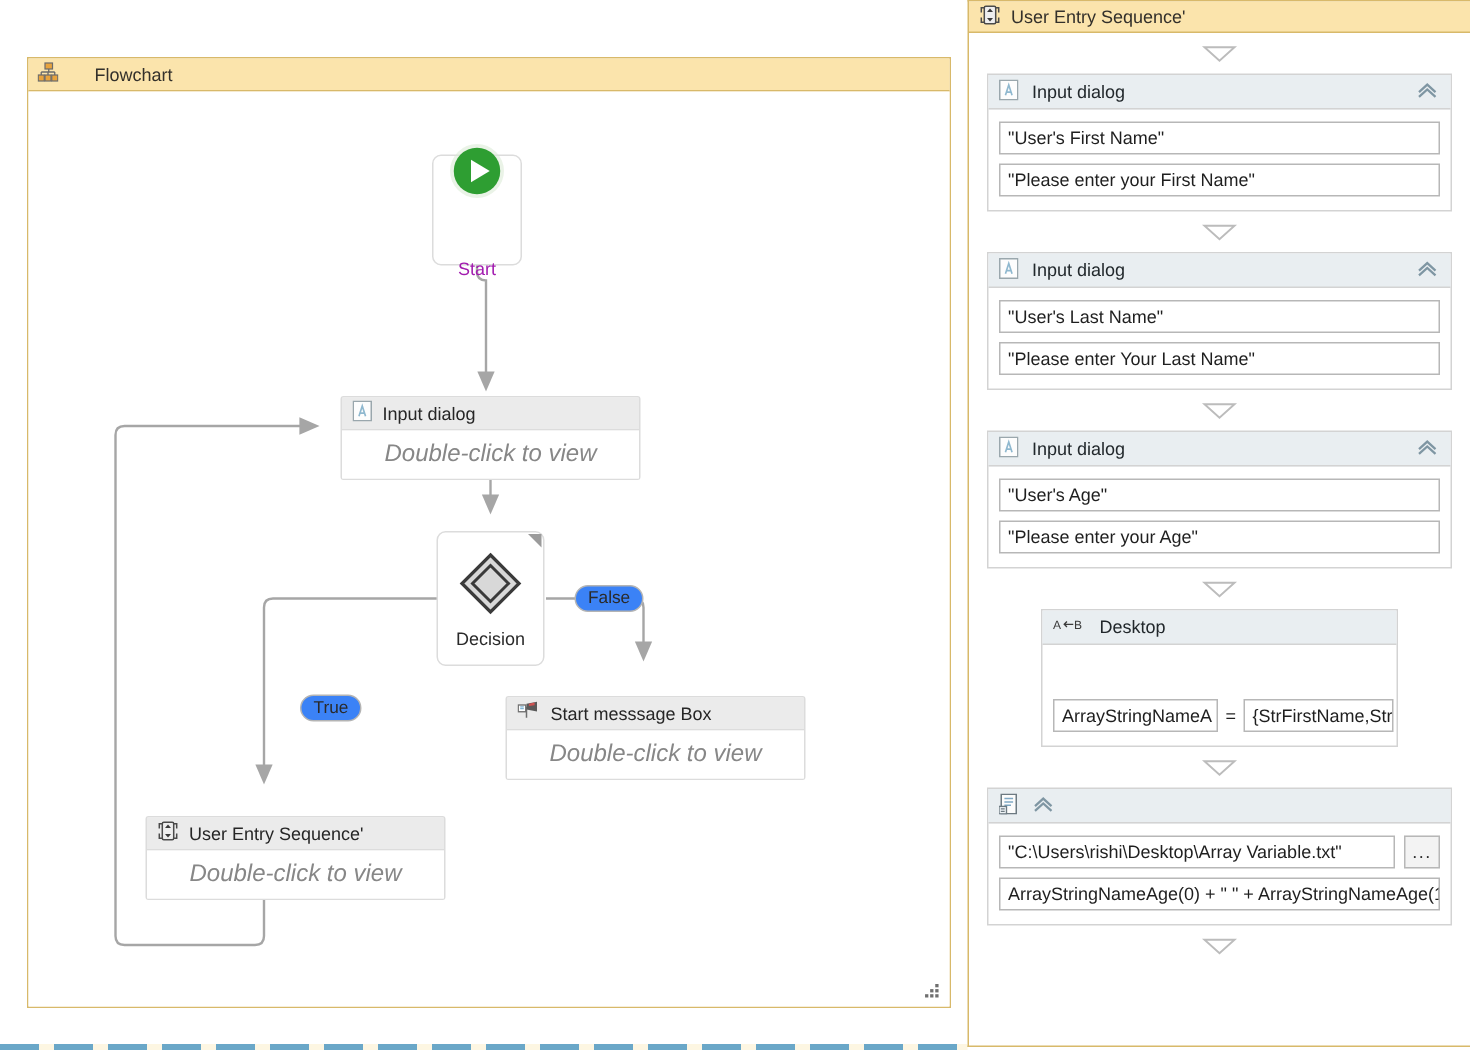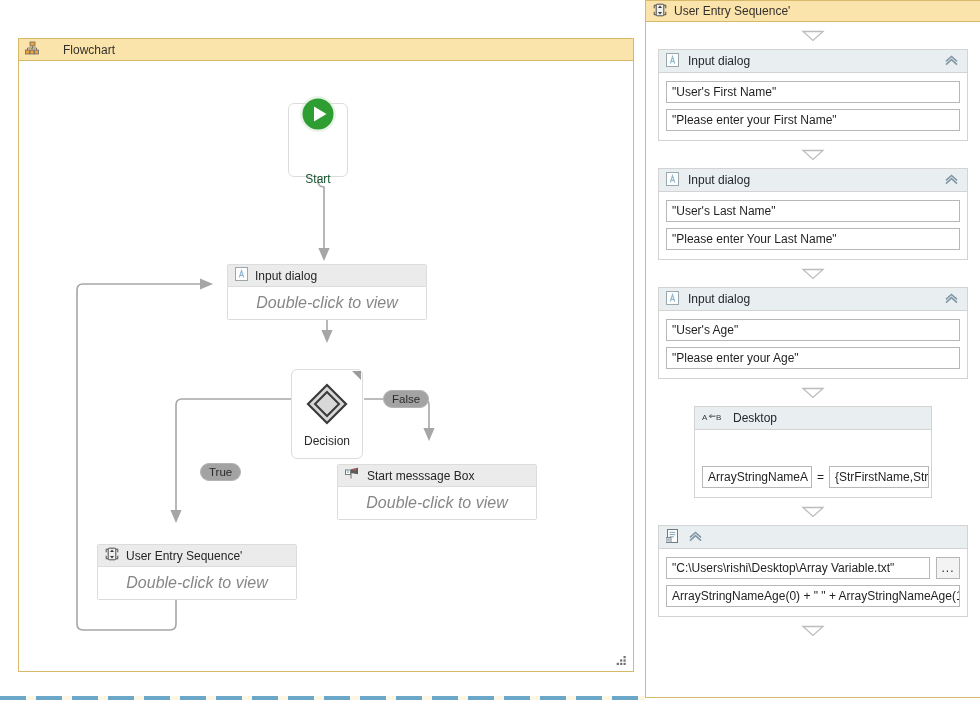--- a/index.html
+++ b/index.html
@@ -49,21 +49,21 @@
     background: #ffffff;
     border: 1px solid #dcdcdc;
     border-radius: 3px;
   }
   .fc-start {
     width: 60px; height: 74px;
     border-radius: 6px;
     display: flex; flex-direction: column; align-items: center; justify-content: center;
     gap: 3px;
   }
-  .fc-start .lbl { font-size: 12px; color:#14532d;margin-top:32px; }
+  .fc-start .lbl { font-size: 12px; color:#a21caf;margin-top:32px; }
 
   .fc-decision {
     width: 72px; height: 90px;
     border-radius: 6px;
     display: flex; flex-direction: column; align-items: center; justify-content: center;
     gap: 4px;
     position: absolute;
   }
   .fc-decision .lbl { font-size: 12px; color:#2a2a2a; }
   .dec-corner {
@@ -80,21 +80,21 @@
     font-size: 12px; color:#262626;
   }
   .fc-activity .act-body {
     height: 32px; display:flex; align-items:center; justify-content:center;
     font-style: italic; color:#878787; font-size: 16px; background:#fff;
   }
 
   
   .conn-label {
     position: absolute;
-    background: #a3a3a3;
+    background: #3b82f6;
     border: 1px solid #b4b4b4;
     border-radius: 9px;
     height: 18px; line-height: 16px;
     padding: 0 8px;
     font-size: 11.5px; color: #2a2a2a;
     text-align: center;
   }
 
   svg.wires { position:absolute; left:0; top:0; width:100%; height:100%; overflow:visible; }
 
@@ -204,21 +204,21 @@
             <svg width="13" height="14" viewBox="0 0 13 14">
               <rect x="0.5" y="0.5" width="12" height="13" fill="#fdfdfd" stroke="#9aa7ad" stroke-width="1"></rect>
               <path d="M4.3 10.5 L6.5 3.6 L8.7 10.5 M5.1 8.4 L7.9 8.4" stroke="#8fb8cf" stroke-width="1.1" fill="none"></path>
             </svg>
           </span>
           <span>Input dialog</span>
         </div>
         <div class="act-body">Double-click to view</div>
       </div>
 
-      <div class="fc-node fc-decision" style="left:272px; top:308px;justify-content:center;">
+      <div class="fc-node fc-decision" style="left:272px; top:293px;justify-content:center;">
         <span class="dec-corner"></span>
         <span>
           <svg width="46" height="46" viewBox="0 0 46 46">
             <path d="M23 4 L42 23 L23 42 L4 23 z" fill="#d8d8d8" stroke="#3a3a3a" stroke-width="2.2"></path>
             <path d="M23 11 L35 23 L23 35 L11 23 z" fill="#d8d8d8" stroke="#3a3a3a" stroke-width="2"></path>
           </svg>
         </span>
         <span class="lbl">Decision</span>
       </div>
 

